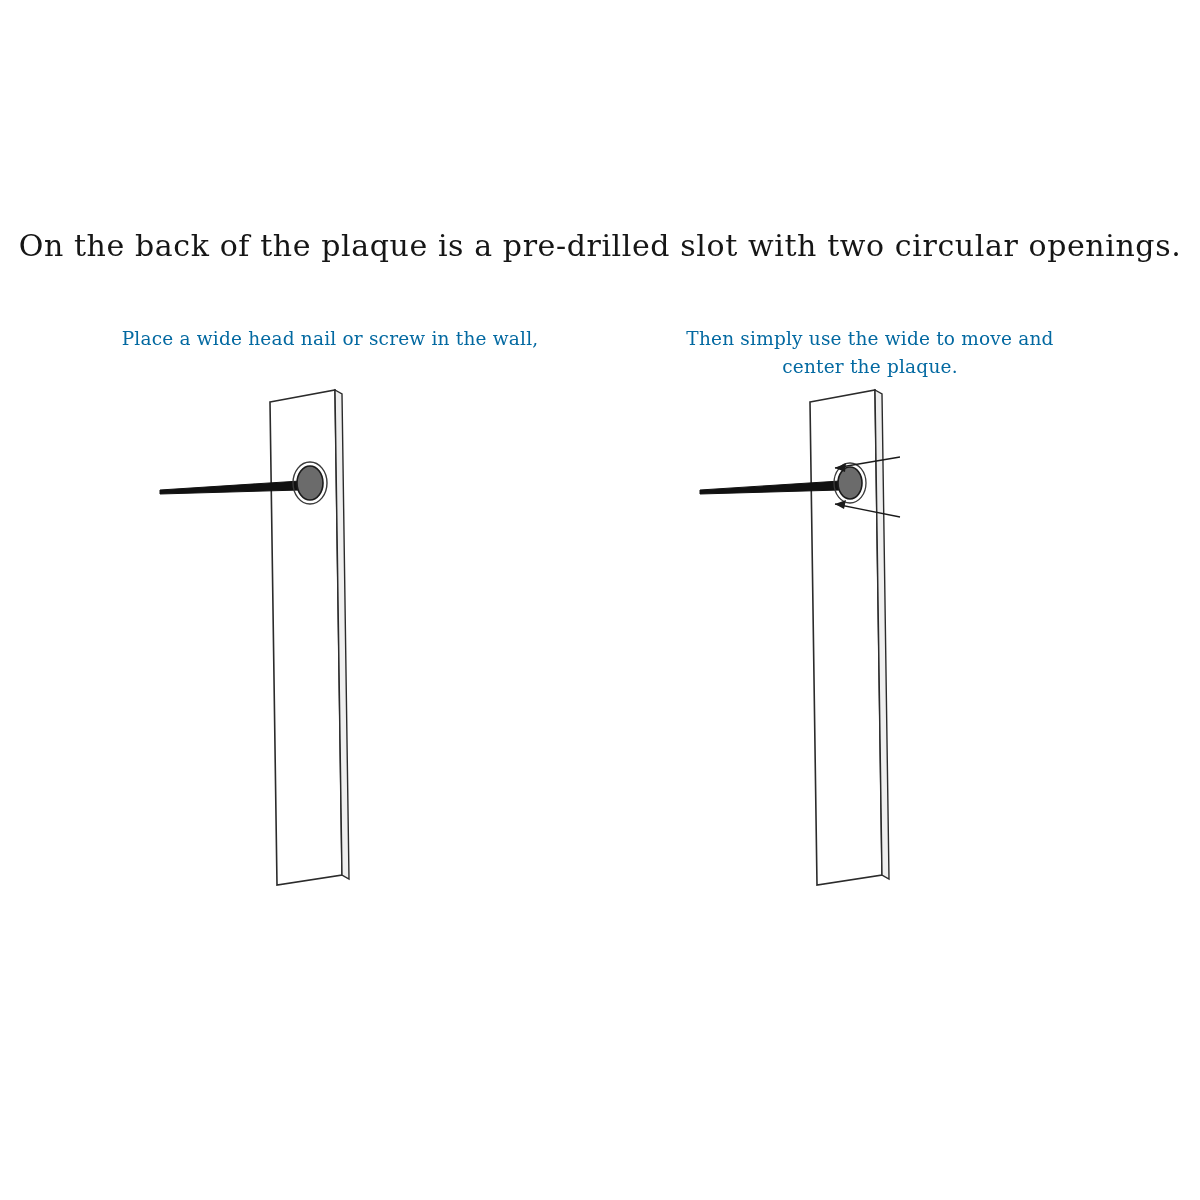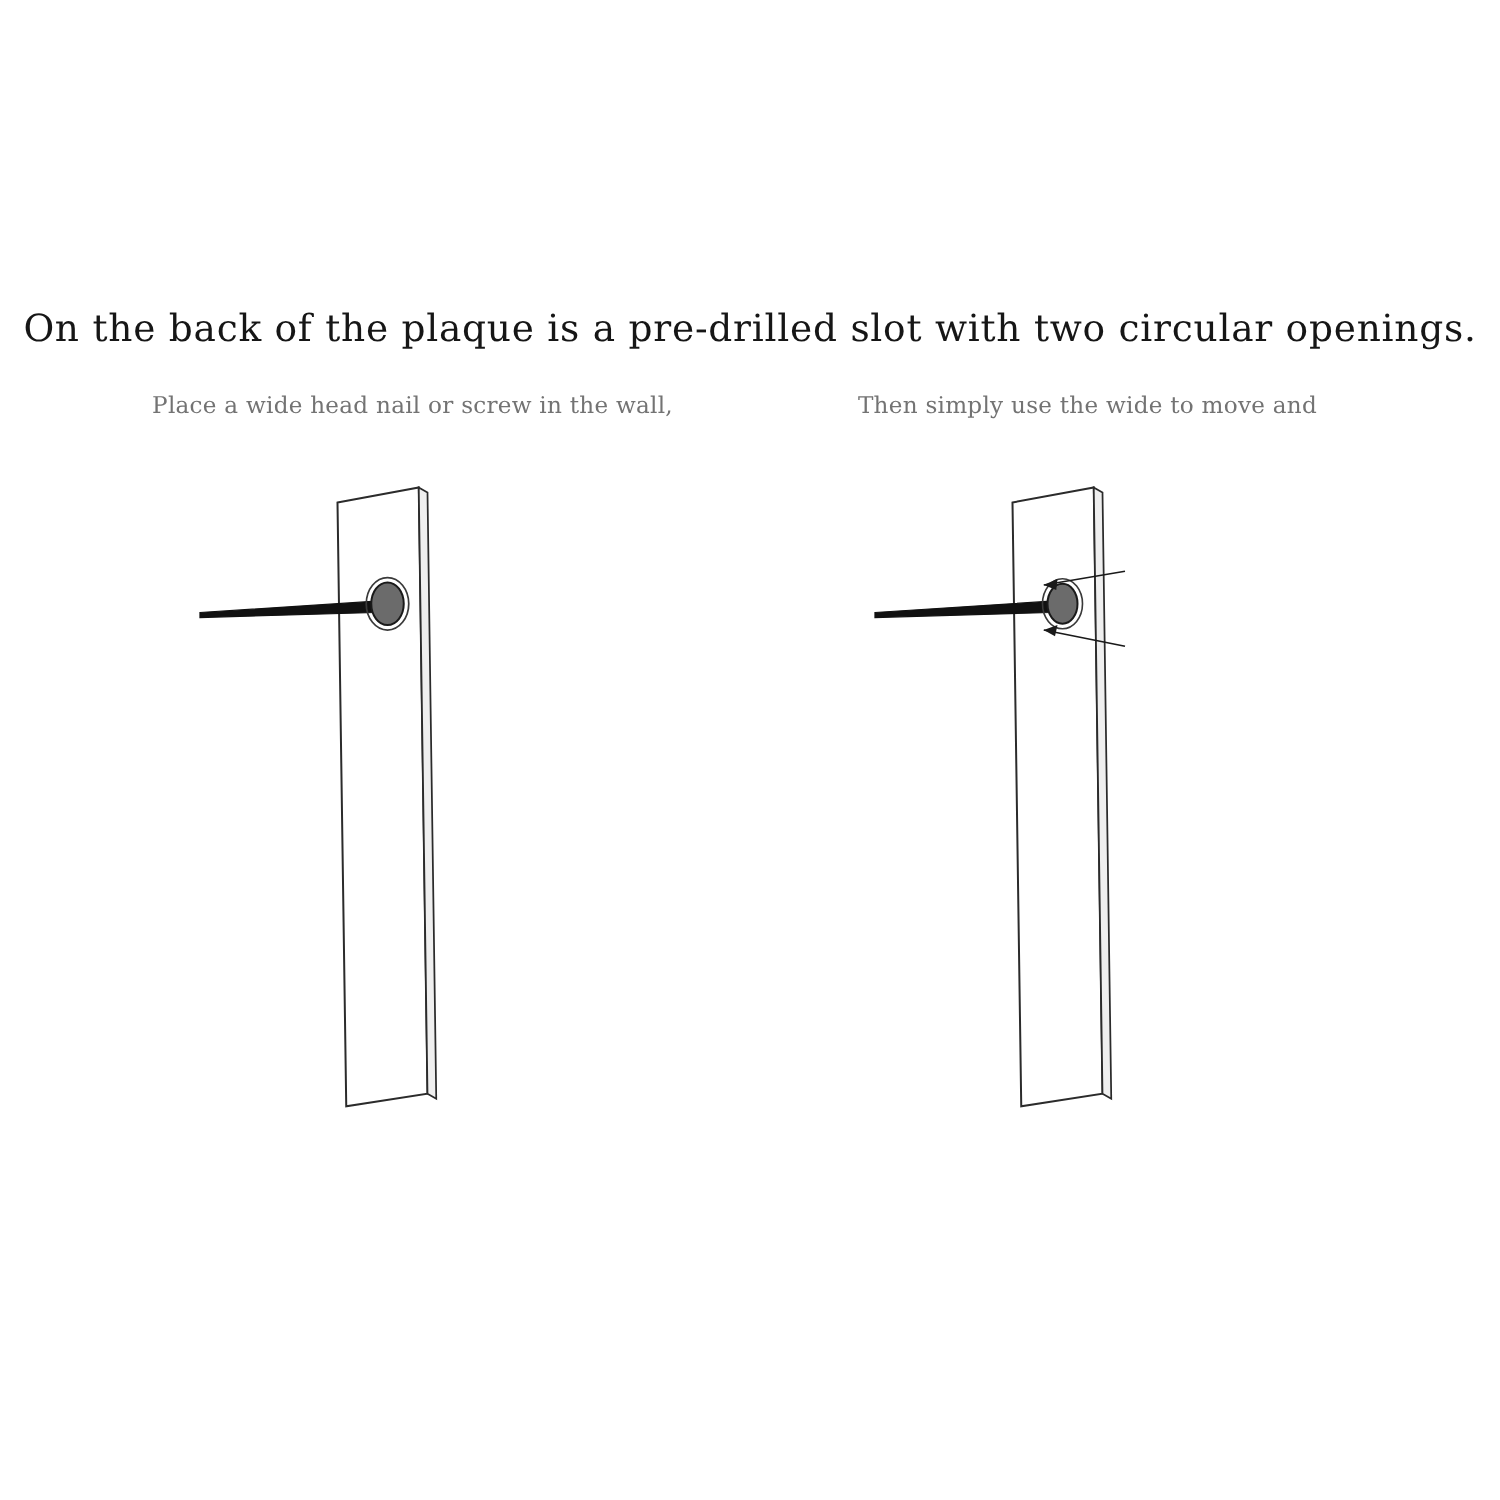--- a/index.html
+++ b/index.html
@@ -21,30 +21,29 @@
     left: 0;
     top: 228px;
     width: 1200px;
     text-align: center;
     font-family: "DejaVu Serif", serif;
     font-size: 30px;
     font-weight: 400;
     letter-spacing: 0.6px;
     color: #161616;
     white-space: nowrap;
-    margin-top: 18px;
   }
   .caption {
     position: absolute;
-    top: 311px;
+    top: 325px;
     font-family: "DejaVu Serif", serif;
     font-size: 18.5px;
     line-height: 28px;
     text-align: center;
-    color: #737373;
+    color: #0369a1;
     letter-spacing: 0.2px;
   }
   .caption-left {
     left: 60px;
     width: 540px;
   }
   .caption-right {
     left: 600px;
     width: 540px;
   }
@@ -62,20 +61,21 @@
 <div id="page">
 
   <div class="headline">On the back of the plaque is a pre-drilled slot with two circular openings.</div>
 
   <div class="caption caption-left">
     <div>Place a wide head nail or screw in the wall,</div>
   </div>
 
   <div class="caption caption-right">
     <div>Then simply use the wide to move and</div>
+    <div>center the plaque.</div>
   </div>
 
   <div class="panel panel-left">
     <svg width="420" height="540" viewBox="0 0 420 540">
 
       <polygon points="120,22 185,10 192,495 127,505" fill="#ffffff" stroke="#2b2b2b" stroke-width="1.6"></polygon>
 
       <polygon points="185,10 192,14 199,499 192,495" fill="#efefef" stroke="#2b2b2b" stroke-width="1.4"></polygon>
 
       <polygon points="10,110 150,101 150,110 10,114" fill="#111111" stroke="#111111" stroke-width="1"></polygon>

